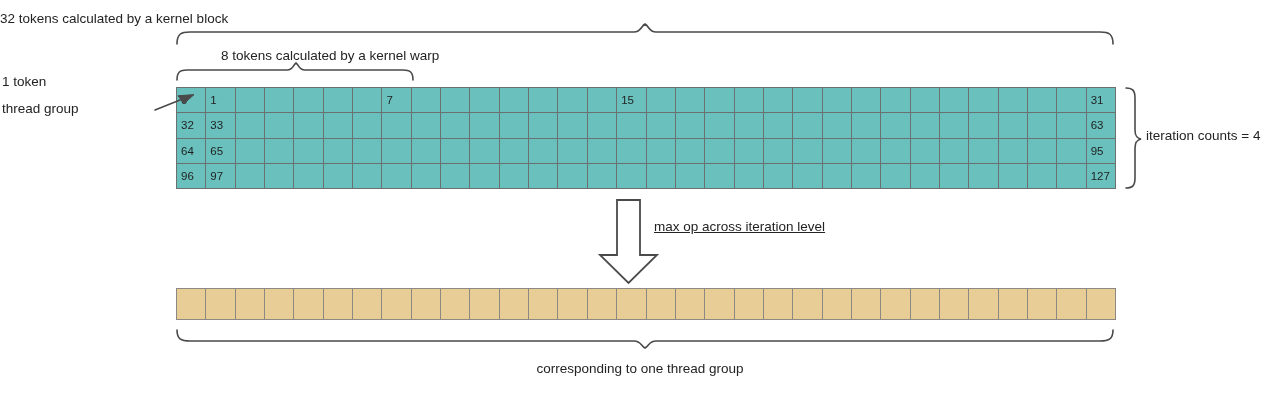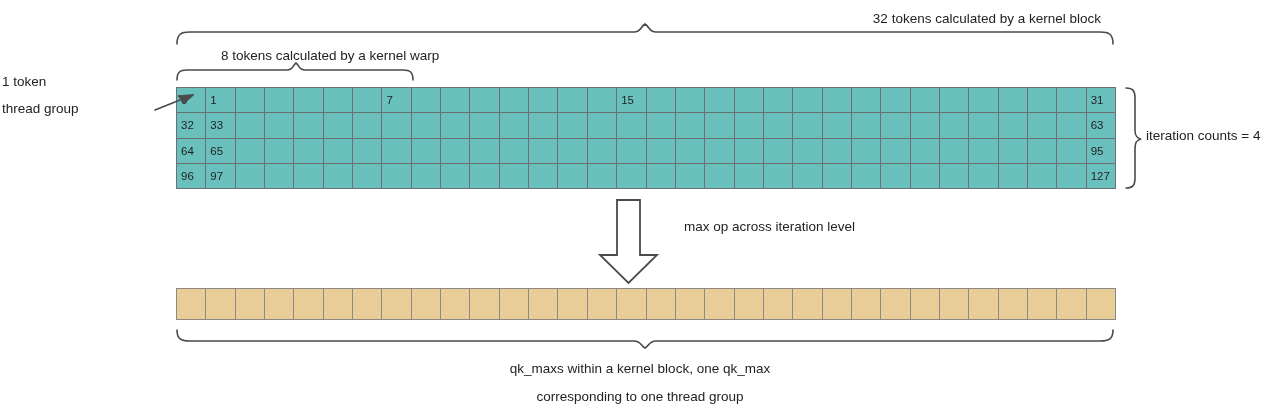--- a/index.html
+++ b/index.html
@@ -22,36 +22,36 @@
     font-size: 13.5px;
     line-height: 25px;
     color: #232323;
     white-space: nowrap;
   }
   .label-center { text-align: center; }
 
   #label-block {
     left: 0; top: 6px;
     width: 1101px;
-    text-align: right;
+    text-align: left;
   }
   #label-warp {
     left: 176px; top: 43px; margin-left: 45px;
   }
   #label-threadgroup {
     left: 2px; top: 68px;
     width: 152px;
     text-align: left;
     line-height: 27px;
   }
   #label-iteration {
     left: 1146px; top: 123px;
   }
   #label-maxop {
-    left: 684px; top: 214px;
+    left: 654px; top: 214px; text-decoration: underline;
   }
   #label-bottom {
     left: 0; top: 355px;
     width: 1280px;
     text-align: center;
     line-height: 28px;
   }
 
   
   #token-grid {
@@ -106,21 +106,20 @@
 <div class="abs label" id="label-threadgroup">
   <div>1 token</div>
   <div>thread group</div>
 </div>
 
 <div class="abs label" id="label-iteration">iteration counts = 4</div>
 
 <div class="abs label" id="label-maxop">max op across iteration level</div>
 
 <div class="abs label" id="label-bottom">
-  <div>qk_maxs within a kernel block, one qk_max</div>
   <div>corresponding to one thread group</div>
 </div>
 
 <div class="abs" id="token-grid">
     <div class="cell">0</div>
     <div class="cell">1</div>
     <div class="cell"></div>
     <div class="cell"></div>
     <div class="cell"></div>
     <div class="cell"></div>

